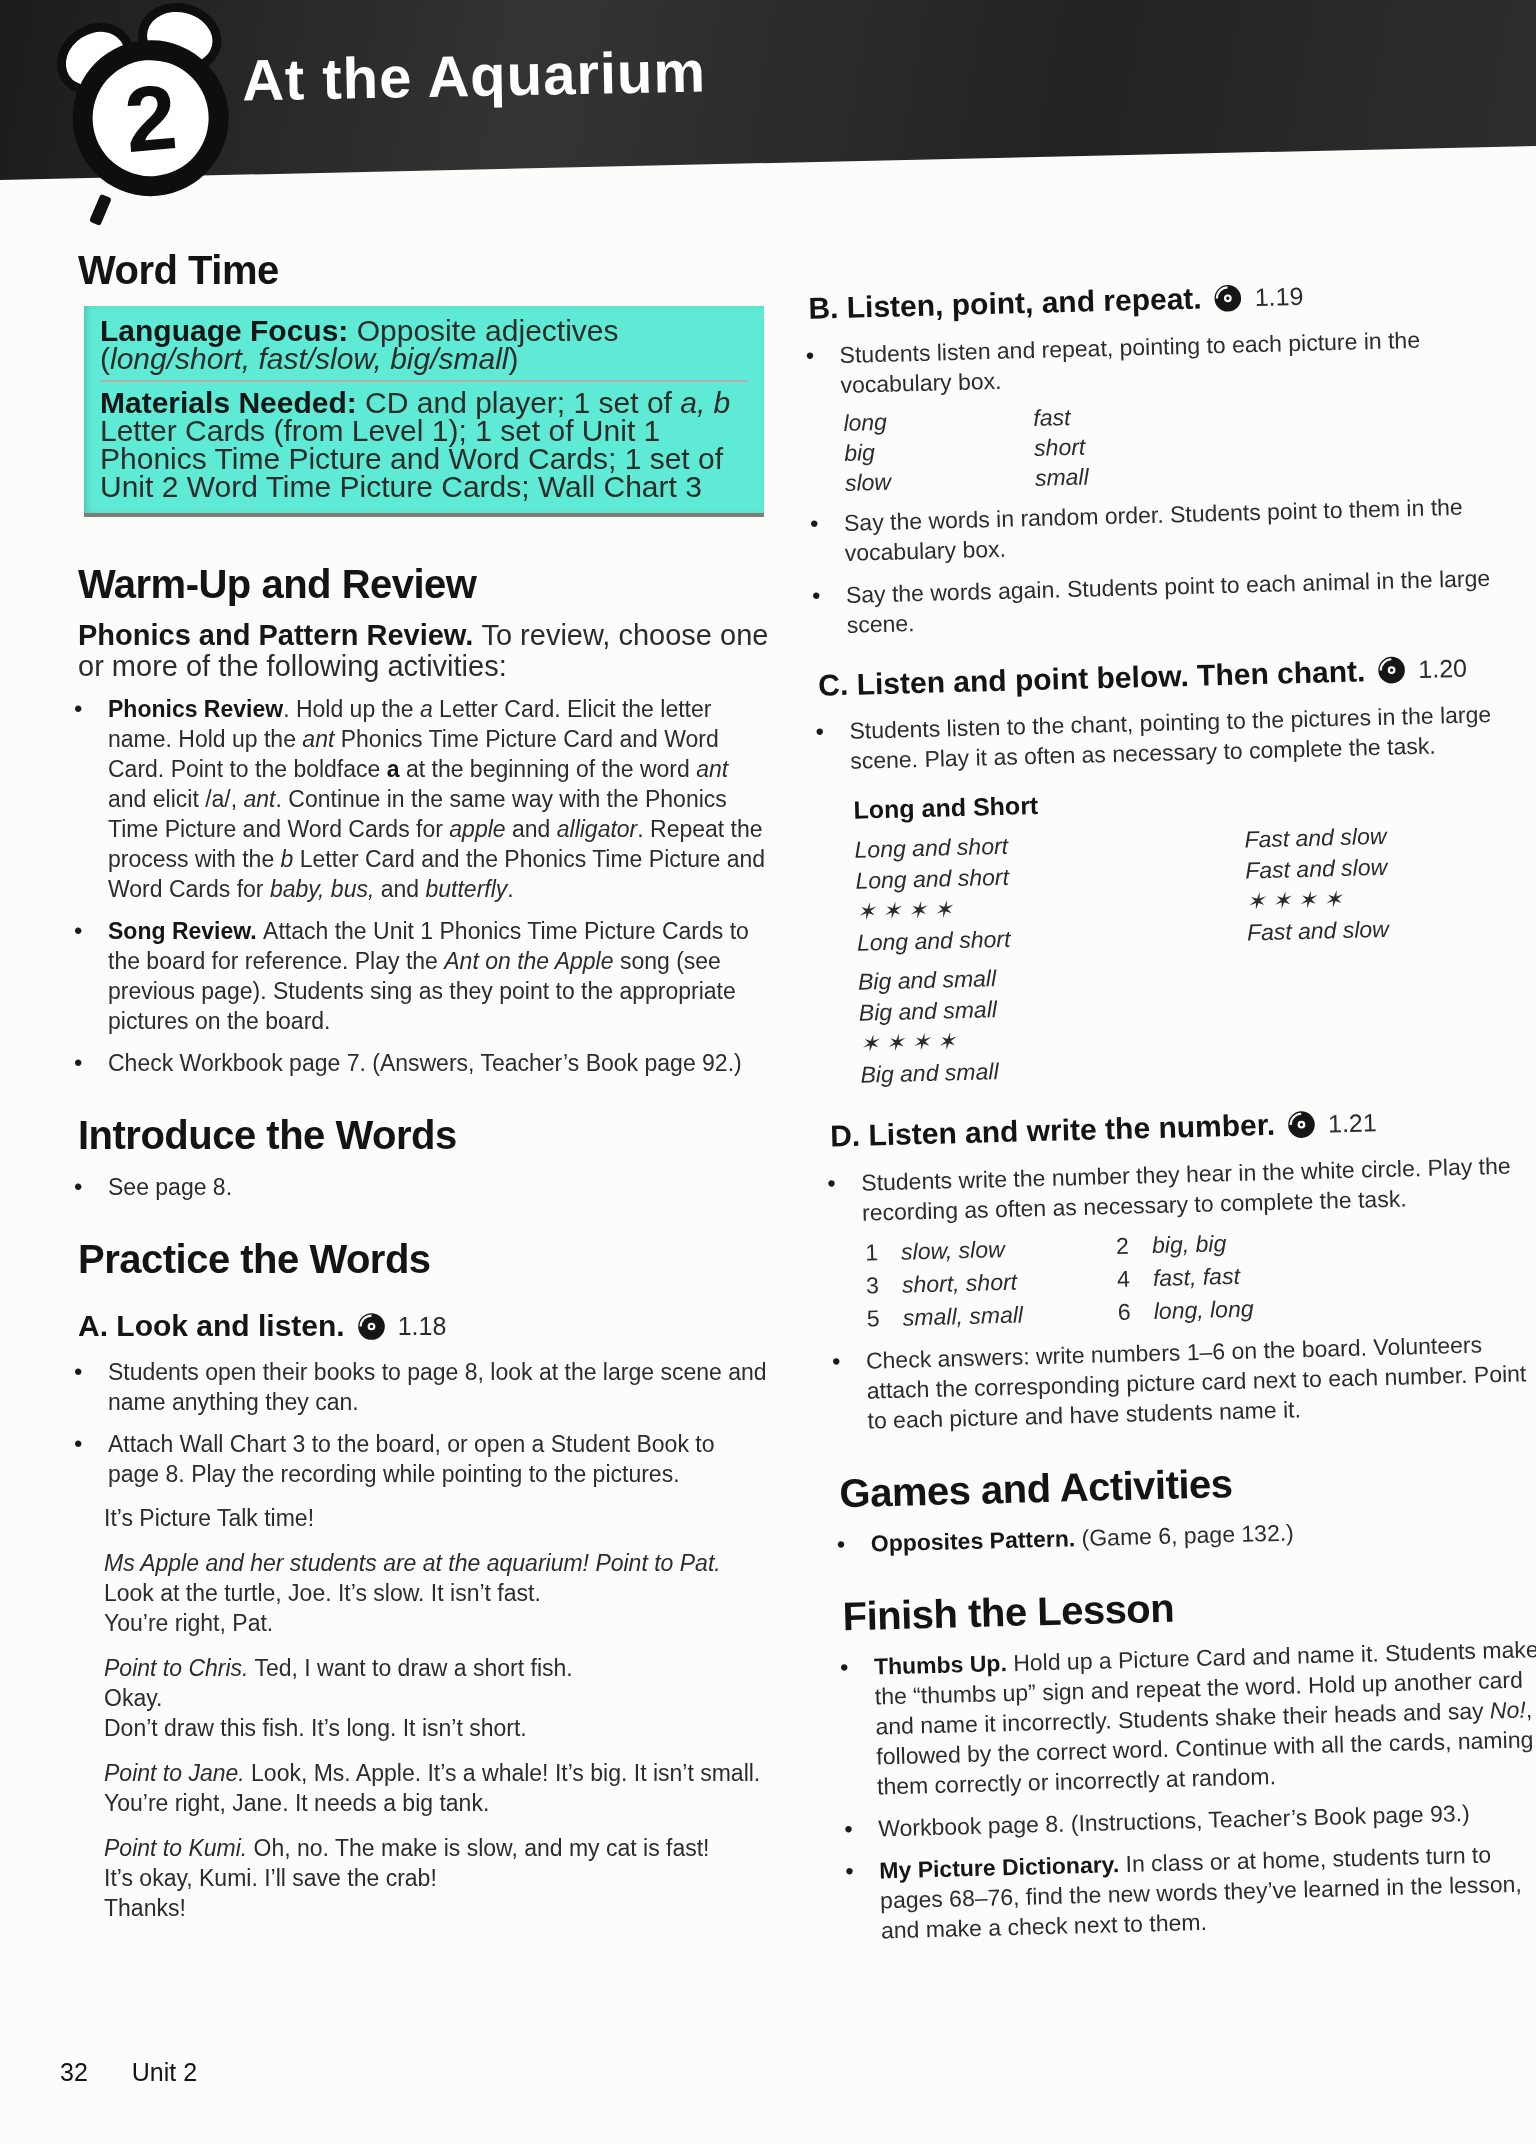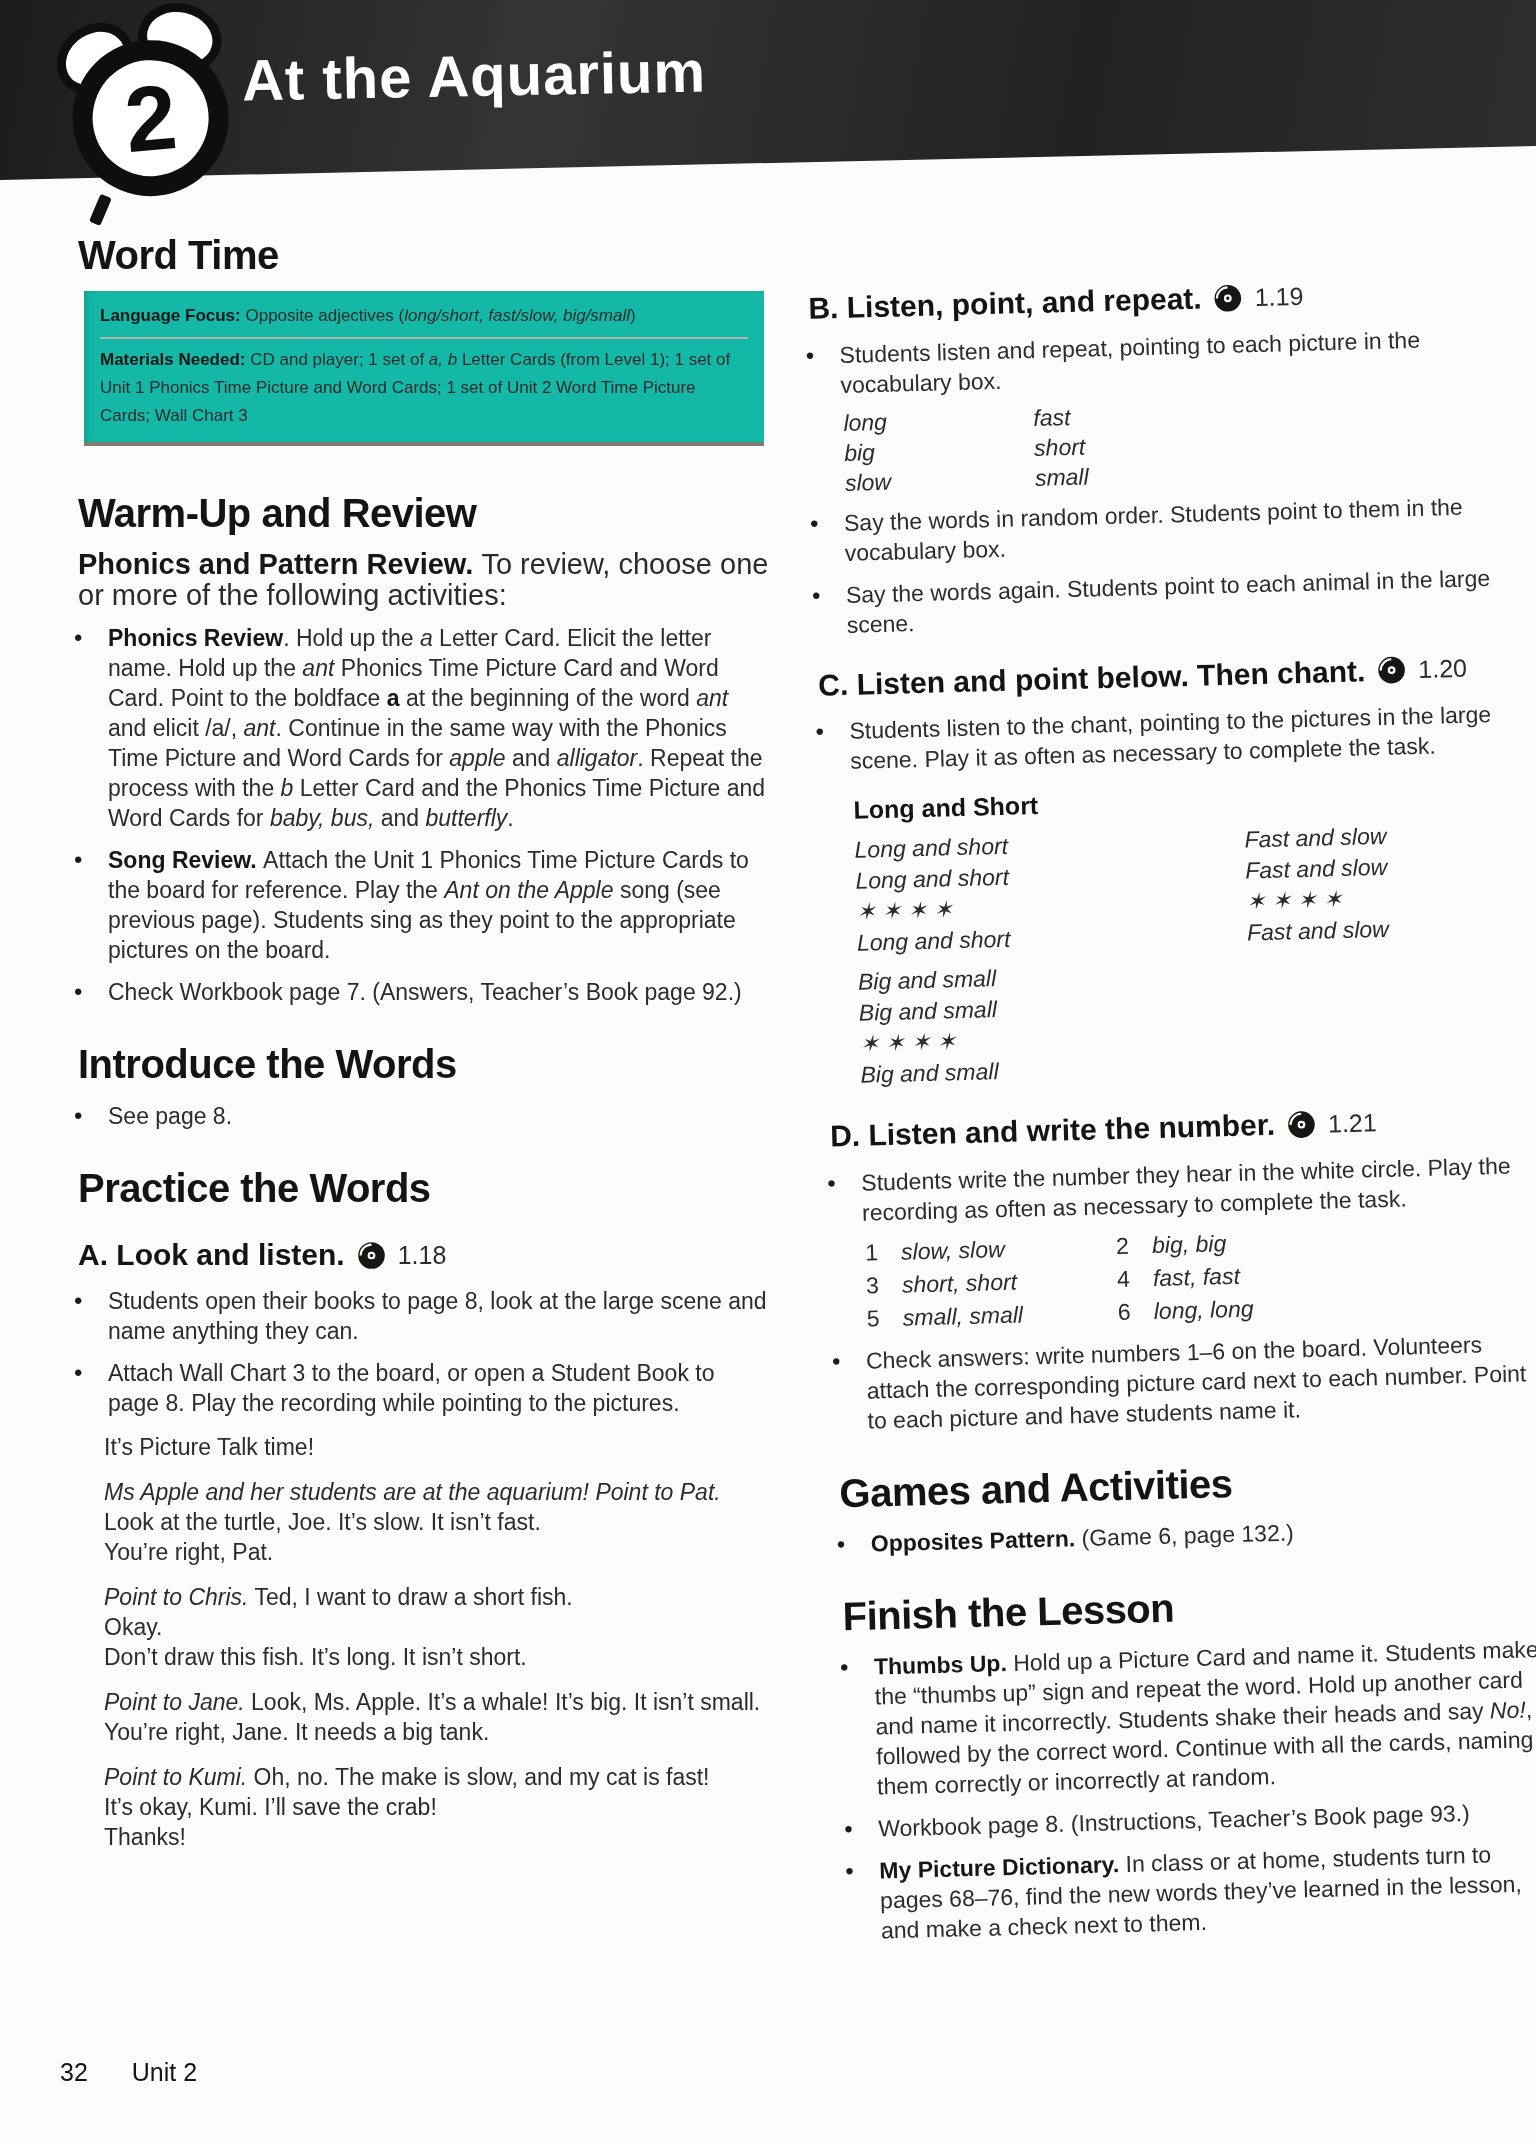--- a/index.html
+++ b/index.html
@@ -25,37 +25,37 @@
   .bell-l{left:8px; top:14px; width:62px; height:50px; transform:rotate(-28deg);}
   .bell-r{left:92px; top:0px; width:66px; height:52px; transform:rotate(18deg);}
   .clock-body{position:absolute; left:20px; top:34px; width:156px; height:156px; border-radius:50%; background:#0e0e0e;}
   .clock-face{
     position:absolute; left:40px; top:54px; width:116px; height:116px; border-radius:50%;
     background:#fff; display:flex; align-items:center; justify-content:center;
     font-size:92px; font-weight:700; color:#0e0e0e;
   }
   .leg{position:absolute; left:34px; top:184px; width:12px; height:30px; background:#111; transform:rotate(28deg); border-radius:3px;}
   
-  .col-left{position:absolute; left:70px; top:234px; width:700px;}
+  .col-left{position:absolute; left:70px; top:249px; width:700px;}
   .col-right{position:absolute; left:800px; top:292px; width:716px; transform:rotate(-1.5deg); transform-origin:0 0;}
   .h2{font-size:40px; font-weight:700; color:#141414; letter-spacing:-.5px; margin:0 0 14px 8px; line-height:1.08;}
   .mt-lg{margin-top:36px;}
   .h3{display:flex; align-items:center; gap:12px; white-space:nowrap;
       font-size:30px; font-weight:700; color:#141414; margin:28px 0 14px 8px; line-height:1.15;}
   .h3.first{margin-top:0;}
   .track{font-weight:400; font-size:25px; color:#2e2c2a;}
   .cd{width:29px; height:29px; flex:0 0 29px;}
   .body-p{font-size:29px; line-height:31px; margin:0 0 12px 8px;}
   .sb{font-weight:700; color:#161616;}
   .si{font-style:italic;}
   
   .info-box{
-    margin:0 6px 46px 14px; background:#14b8a6; padding:11px 16px 12px;
+    margin:0 6px 46px 14px; background:#5eead4; padding:11px 16px 12px;
     border-bottom:4px solid #7f7d78; box-shadow:inset 5px 0 7px -3px rgba(0,0,0,.18);
-    font-size:17px; line-height:28px;
+    font-size:30px; line-height:28px;
   }
   .box-p{margin:0;}
   .box-divider{border-top:2px solid #b3b1ab; margin:7px 0;}
   
   .bullets{display:flex; flex-direction:column; gap:12px;}
   .bullet-item{display:flex; align-items:flex-start;}
   .dot{flex:0 0 34px; padding-left:4px; font-size:24px; line-height:30px; color:#1a1a1a;}
   .dot::before{content:"\2022";}
   .bt{flex:1; margin:0; font-size:23px; line-height:30px;}
   

